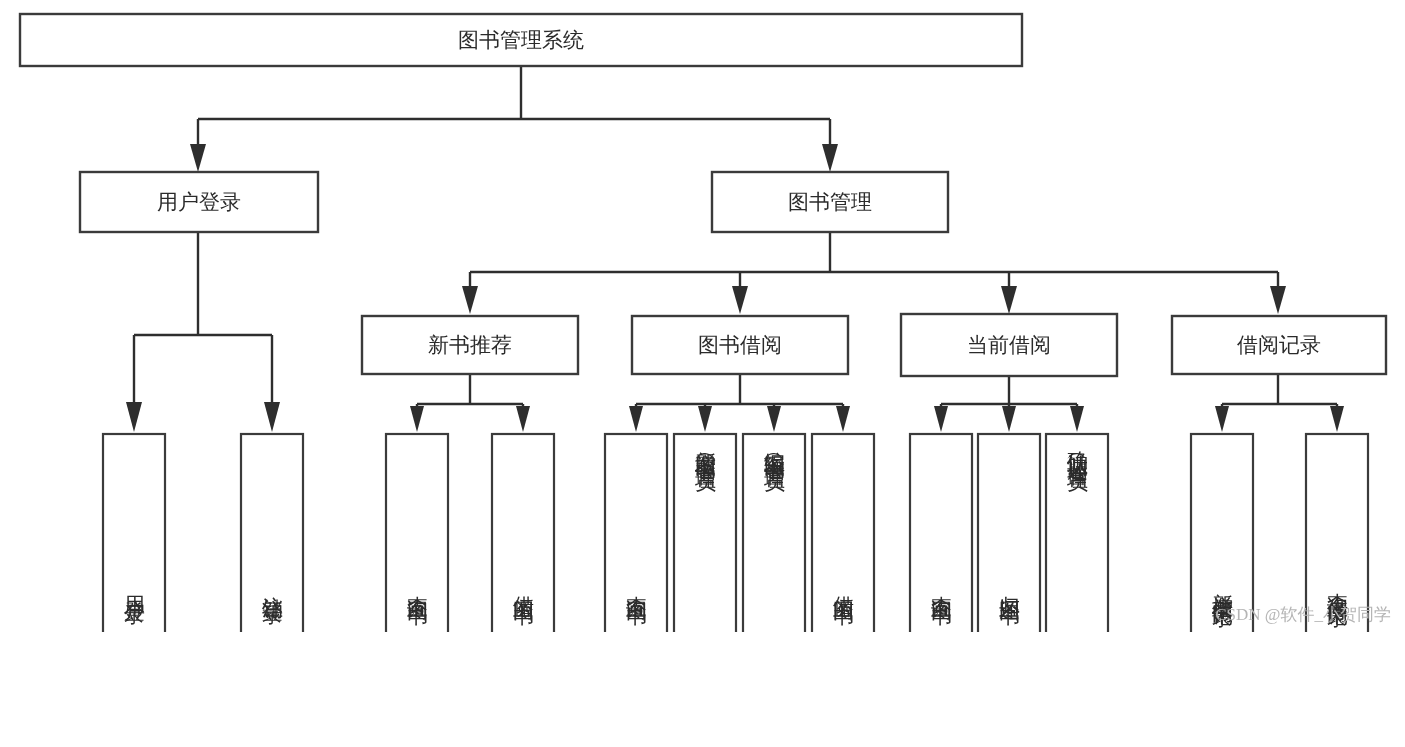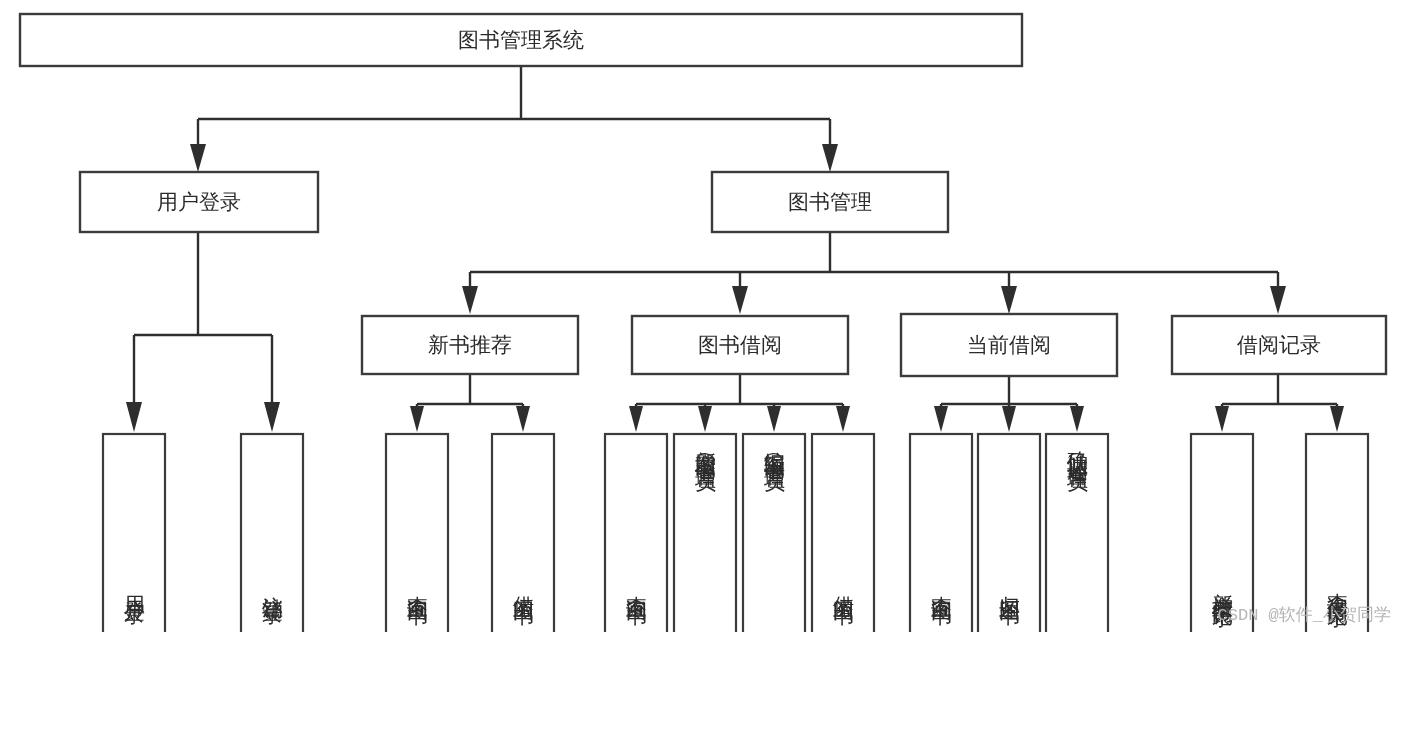--- a/index.html
+++ b/index.html
@@ -67,21 +67,21 @@
     font-size: 21px;
     color: #2b2b2b;
     letter-spacing: 3px;
     line-height: 1;
     white-space: nowrap;
   }
   .watermark {
     position: absolute;
     right: 14px;
     bottom: 6px;
-    font-family: Liberation Mono, monospace;
+    font-family: Liberation Serif, serif;
     font-size: 17px;
     color: #b5b5b5;
     white-space: nowrap;
     user-select: none;
   }
 </style>
 </head>
 <body>
 
 <div id="diagram-root">

